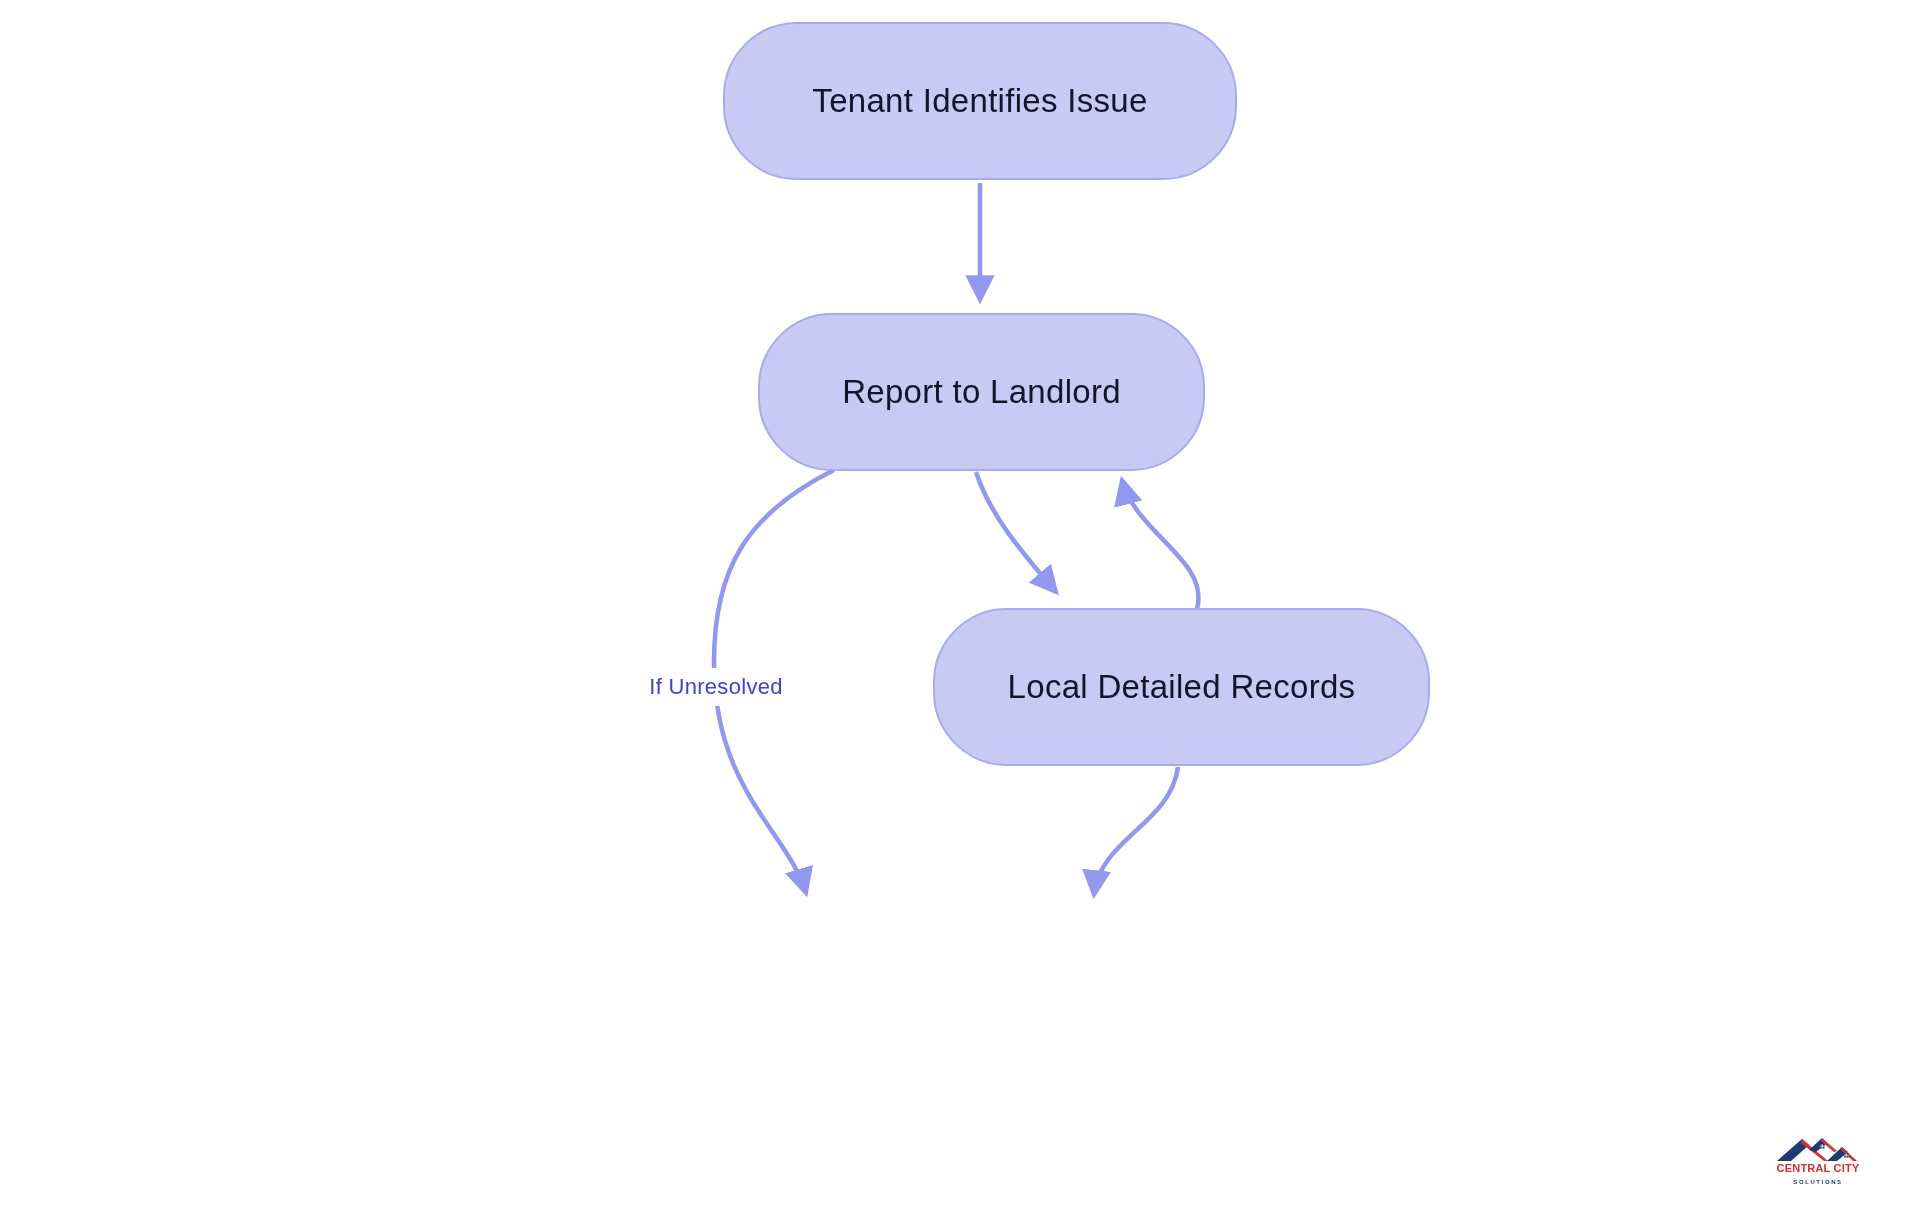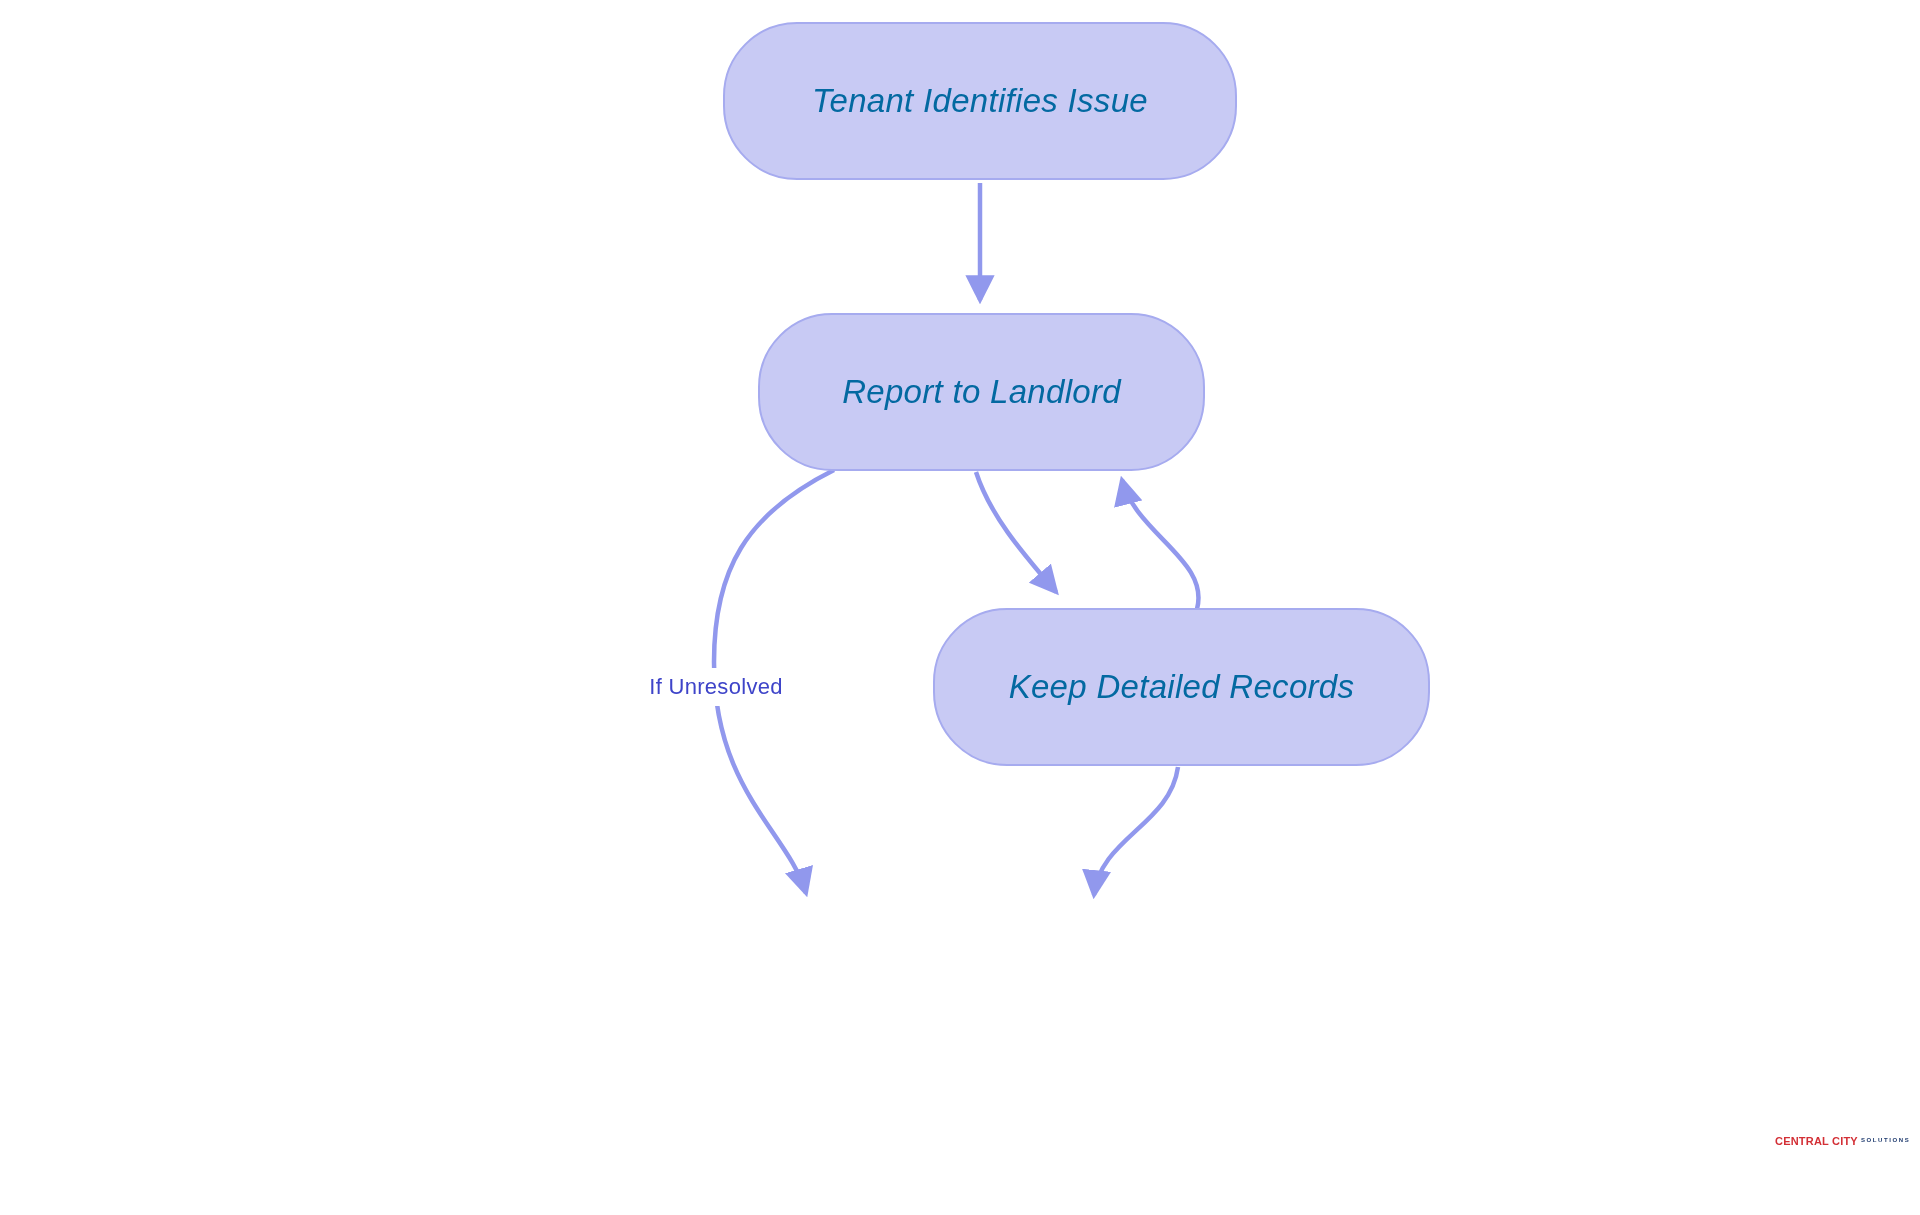--- a/index.html
+++ b/index.html
@@ -10,26 +10,25 @@
     overflow:hidden;
     font-family:"Liberation Sans", sans-serif;
   }
   .edges{position:absolute;left:0;top:0;width:1920px;height:1215px;}
   .node{
     position:absolute;
     background:#c8caf4;
     border:2.5px solid #a6abef;
     border-radius:74px;
     display:flex;align-items:center;justify-content:center;
-    color:#0369a1;
+    color:#0f172a;
     font-size:33px;
     letter-spacing:0.3px;
     text-align:center;
     box-sizing:border-box;
-    font-style:italic;
   }
   .node-identify{left:723px;top:22px;width:514px;height:158px;}
   .node-report{left:758px;top:313px;width:447px;height:158px;}
   .node-records{left:933px;top:608px;width:497px;height:158px;}
   .node-contact{left:489px;top:904px;width:934px;height:158px;}
   .edge-label{
     position:absolute;
     left:716px;top:687px;
     transform:translate(-50%,-50%);
     background:#ffffff;
@@ -37,21 +36,21 @@
     color:#3e44c9;
     font-size:22px;
     letter-spacing:0.3px;
     white-space:nowrap;
   }
   
   .logo{
     position:absolute;
     left:1775px;top:1135px;
     width:86px;
-    display:flex;align-items:flex-start;
+    display:flex;flex-direction:column;align-items:center;
   }
   .logo-roofs{display:block;margin:0 auto;}
   .logo-line1{
     color:#d32f35;
     font-size:11px;
     font-weight:bold;
     letter-spacing:0.2px;
     text-align:center;
     white-space:nowrap;
     line-height:12px;
@@ -90,21 +89,21 @@
 
     <path d="M 1197 609 C 1210 560, 1136 534, 1122 480" stroke="#9198ed" stroke-width="4.5" marker-end="url(#arrow)"></path>
 
     <path d="M 1178 767 C 1170 825, 1100 838, 1094 895" stroke="#9198ed" stroke-width="4.5" marker-end="url(#arrow)"></path>
   </svg>
 
   <div class="node node-identify">Tenant Identifies Issue</div>
 
   <div class="node node-report">Report to Landlord</div>
 
-  <div class="node node-records">Keep Detailed Records</div>
+  <div class="node node-records">Local Detailed Records</div>
 
 
   <div class="edge-label">If Unresolved</div>
 
   <div class="logo">
     <svg class="logo-roofs" width="86" height="27" viewBox="0 0 86 27">
 
       <polygon points="2,26 27,4 34,10 16,26" fill="#1e3a6e"></polygon>
       <polygon points="27,4 53,26 49,26 26,8" fill="#d32f35"></polygon>
 

